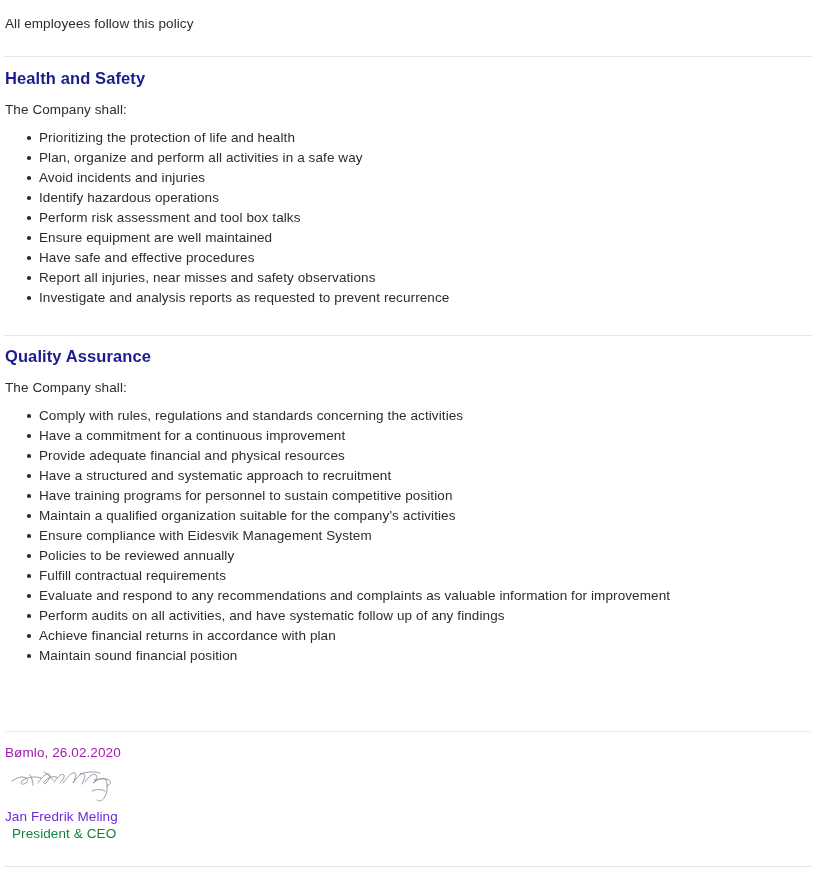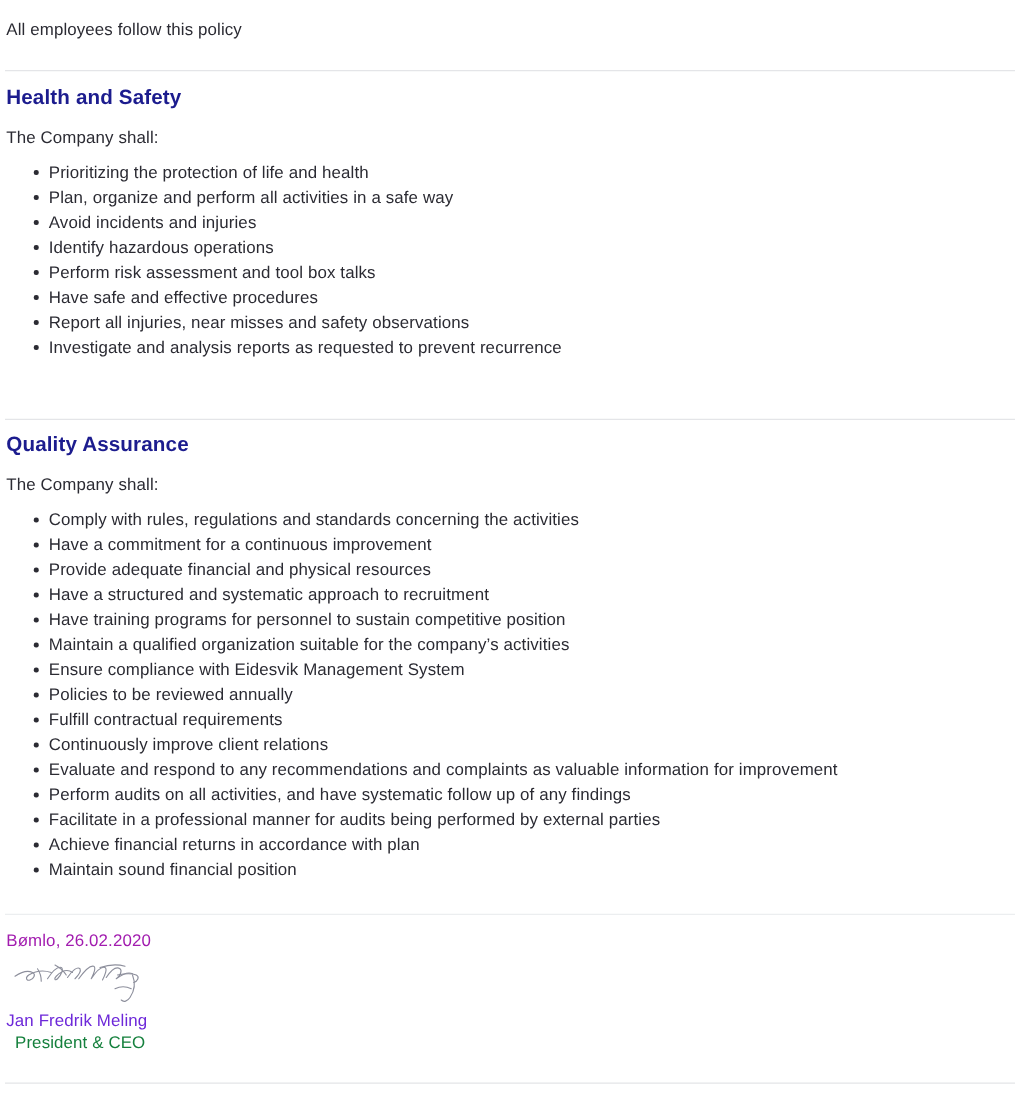--- a/index.html
+++ b/index.html
@@ -146,20 +146,21 @@
 
   <div class="section health">
     <h2 class="section-title">Health and Safety</h2>
     <p class="lead">The Company shall:</p>
     <ul class="bullets">
       <li>Prioritizing the protection of life and health</li>
       <li>Plan, organize and perform all activities in a safe way</li>
       <li>Avoid incidents and injuries</li>
       <li>Identify hazardous operations</li>
       <li>Perform risk assessment and tool box talks</li>
+      <li>Ensure equipment are well maintained</li>
       <li>Have safe and effective procedures</li>
       <li>Report all injuries, near misses and safety observations</li>
       <li>Investigate and analysis reports as requested to prevent recurrence</li>
     </ul>
   </div>
 
   <hr class="divider d2">
 
   <div class="section quality">
     <h2 class="section-title">Quality Assurance</h2>
@@ -167,24 +168,22 @@
     <ul class="bullets">
       <li>Comply with rules, regulations and standards concerning the activities</li>
       <li>Have a commitment for a continuous improvement</li>
       <li>Provide adequate financial and physical resources</li>
       <li>Have a structured and systematic approach to  recruitment</li>
       <li>Have training programs for personnel to sustain competitive position</li>
       <li>Maintain a qualified organization suitable for the company’s activities</li>
       <li>Ensure compliance with Eidesvik Management System</li>
       <li>Policies to be reviewed annually</li>
       <li>Fulfill contractual requirements</li>
-      <li>Continuously improve client relations</li>
       <li>Evaluate and respond to any recommendations and complaints as valuable information for improvement</li>
       <li>Perform audits on all activities, and have systematic follow up of any findings</li>
-      <li>Facilitate in a professional manner for audits being performed by external parties</li>
       <li>Achieve financial returns in accordance with plan</li>
       <li>Maintain sound financial position</li>
     </ul>
   </div>
 
   <hr class="divider d3">
 
   <div class="sign-block">
     <div class="sign-place">Bømlo, 26.02.2020</div>
 

